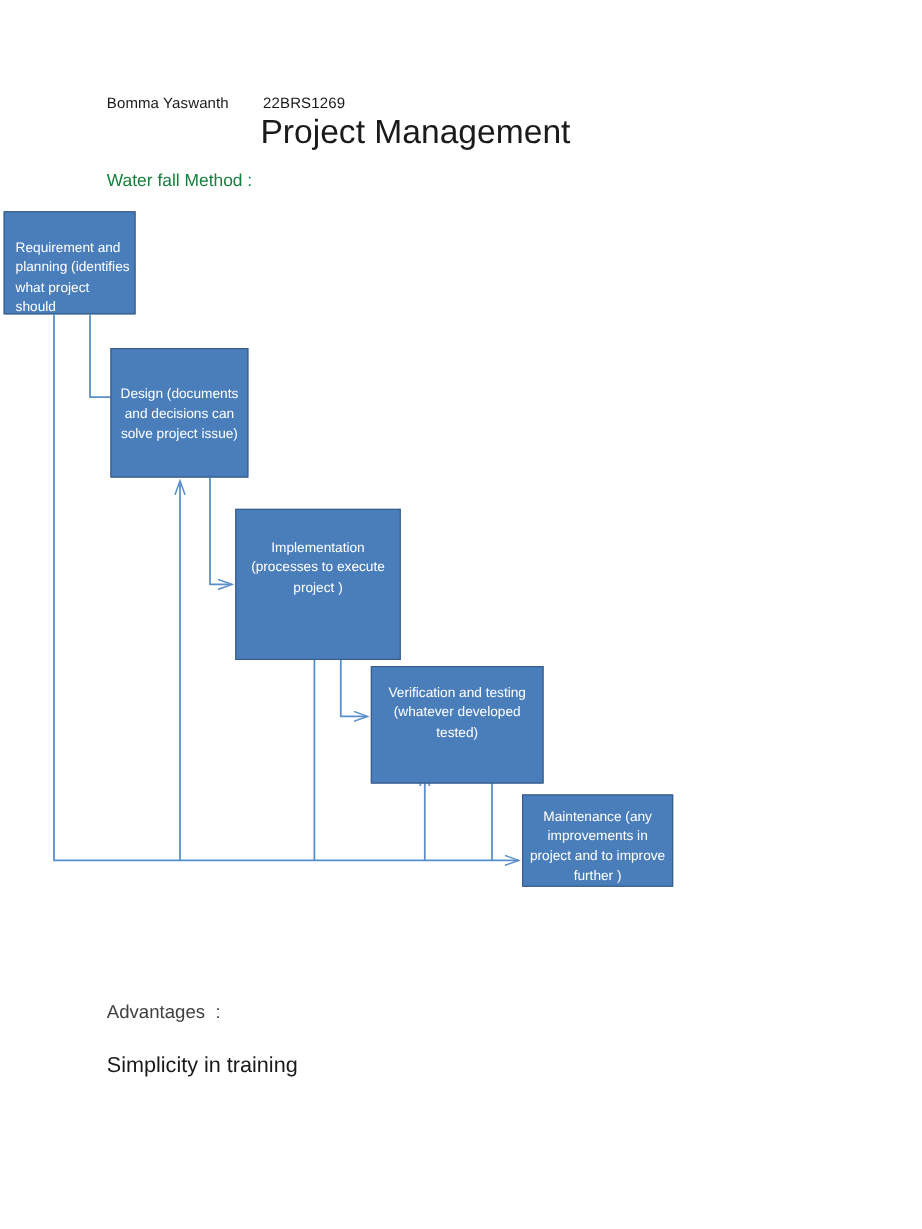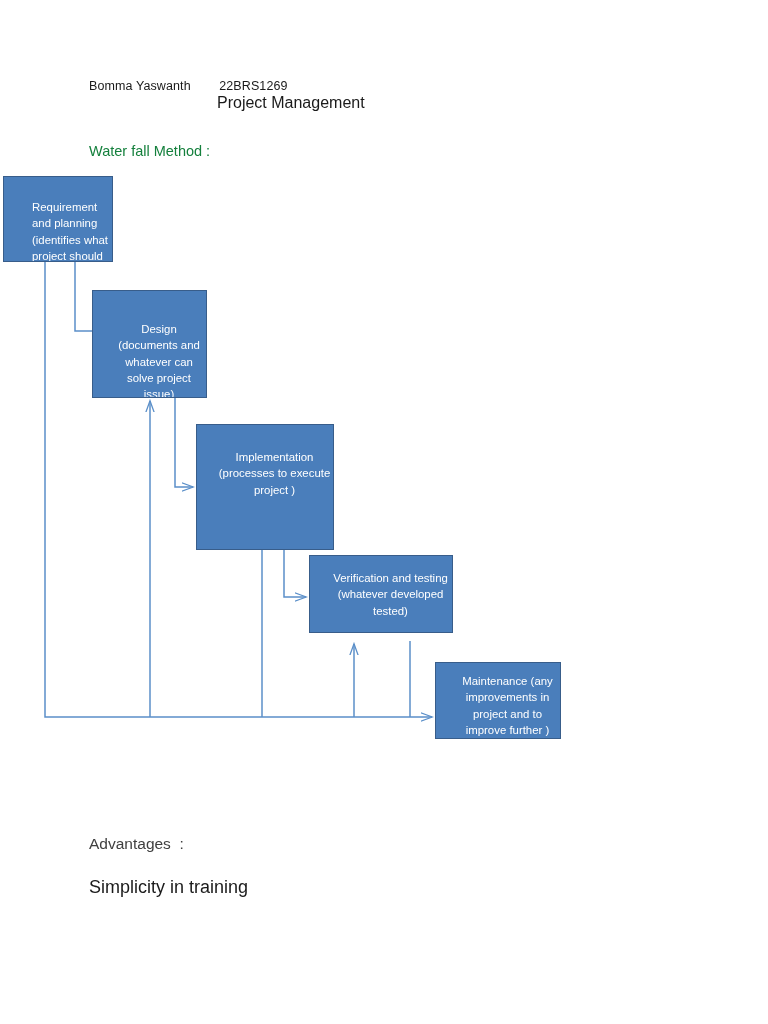--- a/index.html
+++ b/index.html
@@ -28,21 +28,21 @@
     font-size: 12.5px;
     letter-spacing: 0.1px;
     white-space: pre;
     color: #1a1a1a;
     margin-top: 32px;
   }
   .doc-title {
     position: absolute;
     top: 94px;
     left: 217px;
-    font-size: 16px;
+    font-size: 28px;
     color: #1a1a1a;
     white-space: nowrap;
   }
   .section-label {
     position: absolute;
     top: 143px;
     left: 89px;
     font-size: 14.5px;
     color: #15803d;
     white-space: nowrap;
@@ -79,21 +79,20 @@
     border: 1.3px solid #385d8a;
     color: #ffffff;
     font-size: 11.4px;
     line-height: 16.3px;
     overflow: hidden;
     z-index: 3;
   }
   .node .txt {
     display: block;
     padding: 0 2px;
-    margin-left: 19px;
   }
   .node.center .txt { text-align: center; }
   .node.leftal .txt { text-align: left; padding-left: 9px; }
 
   
   #node-req {
     left: 3px;  top: 176px;  width: 110px; height: 86px;
   }
   #node-req .txt { padding-top: 22px; }
 
@@ -101,21 +100,21 @@
     left: 92px; top: 290px; width: 115px; height: 108px;
   }
   #node-des .txt { padding-top: 30px; }
 
   #node-imp {
     left: 196px; top: 424px; width: 138px; height: 126px;
   }
   #node-imp .txt { padding-top: 24px; }
 
   #node-ver {
-    left: 309px; top: 555px; width: 144px; height: 78px;
+    left: 309px; top: 555px; width: 144px; height: 98px;
   }
   #node-ver .txt { padding-top: 14px; }
 
   #node-mnt {
     left: 435px; top: 662px; width: 126px; height: 77px;
   }
   #node-mnt .txt { padding-top: 10px; }
 </style>
 </head>
 <body>
@@ -151,21 +150,21 @@
       <path d="M262,717 L262,532" marker-end="url(#ar)"></path>
       <path d="M354,717 L354,644" marker-end="url(#ar)"></path>
     </g>
   </svg>
 
   <div class="node leftal" id="node-req">
     <span class="txt">Requirement and planning (identifies what project should</span>
   </div>
 
   <div class="node center" id="node-des">
-    <span class="txt">Design (documents and whatever can solve project issue)</span>
+    <span class="txt">Design (documents and decisions can solve project issue)</span>
   </div>
 
   <div class="node center" id="node-imp">
     <span class="txt">Implementation (processes to execute project )</span>
   </div>
 
   <div class="node center" id="node-ver">
     <span class="txt">Verification and testing (whatever developed tested)</span>
   </div>
 

